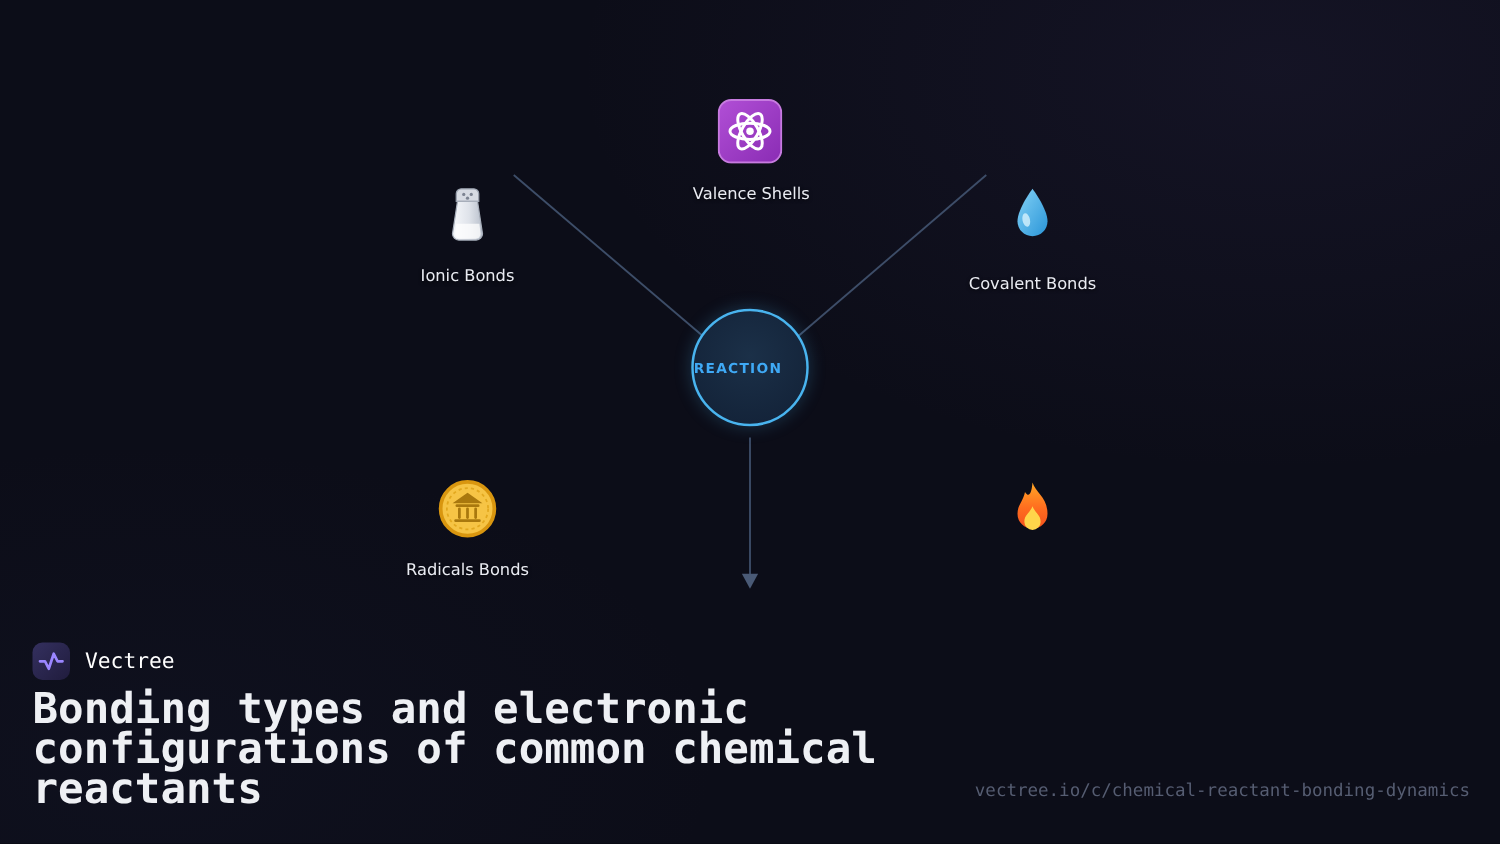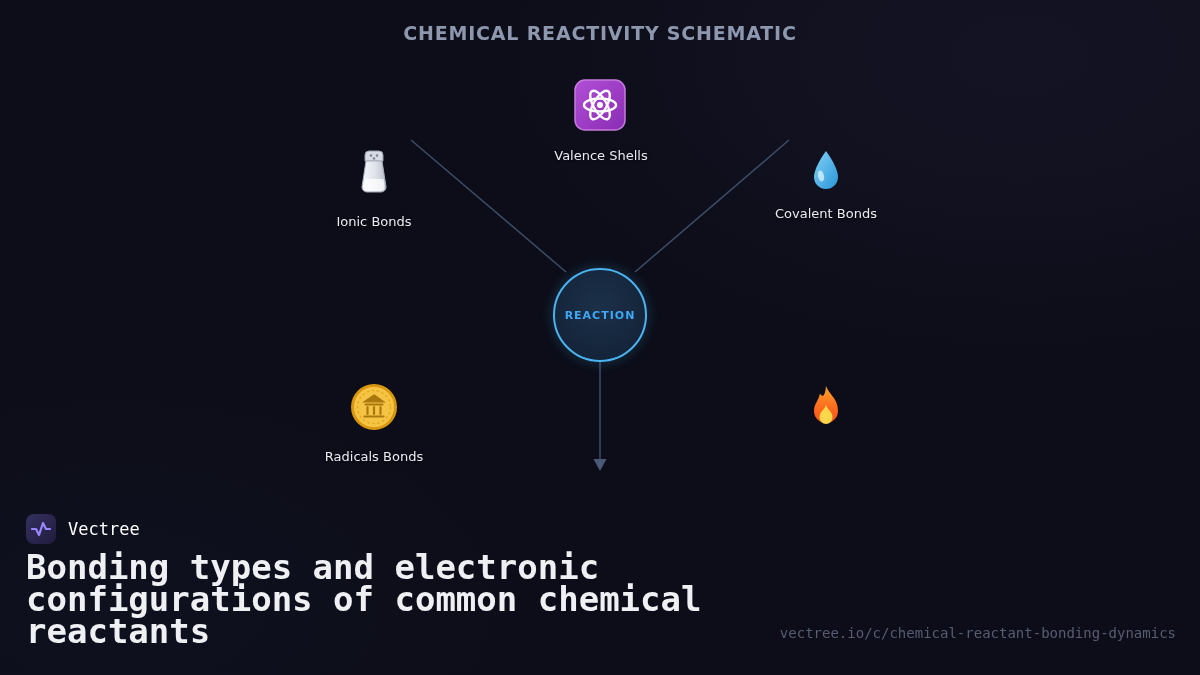--- a/index.html
+++ b/index.html
@@ -15,25 +15,25 @@
     position:absolute;top:22px;left:0;width:100%;text-align:center;
     font-size:19px;font-weight:bold;letter-spacing:0.8px;color:#8d97ad;
   }
   .connectors{position:absolute;left:0;top:0;width:1200px;height:675px;pointer-events:none;}
   .node-icon{position:absolute;}
   .node-label{
     position:absolute;width:220px;text-align:center;
     font-size:13px;color:#e9ebf2;text-shadow:0 1px 3px rgba(0,0,0,0.7);
   }
   .reaction-circle{
-    position:absolute;left:553px;top:268px;width:94px;height:94px;
+    position:absolute;left:553px;top:247px;width:94px;height:94px;
     border-radius:50%;border:2px solid #49b4ef;box-sizing:border-box;
     background:radial-gradient(circle at 50% 40%, #1b3048, #14243a 75%);
     box-shadow:0 0 14px rgba(73,180,239,0.25);
-    display:flex;align-items:center;justify-content:center;
+    display:flex;align-items:center;justify-content:flex-start;
   }
   .reaction-label{
     font-size:11px;font-weight:bold;letter-spacing:1px;color:#3fa9f5;
     font-family:"DejaVu Sans", sans-serif;
   }
   .brand-row{position:absolute;left:26px;top:514px;display:flex;align-items:center;}
   .brand-logo{
     width:30px;height:30px;border-radius:8px;
     background:linear-gradient(135deg,#34305f,#201c3d);
     display:flex;align-items:center;justify-content:center;
@@ -50,21 +50,20 @@
   .site-url{
     position:absolute;right:24px;top:625px;
     font-family:"DejaVu Sans Mono", monospace;font-size:14px;color:#565d72;
   }
 </style>
 </head>
 <body>
 
 <div class="stage">
 
-  <div class="page-title">CHEMICAL REACTIVITY SCHEMATIC</div>
 
   <svg class="connectors" width="1200" height="675" viewBox="0 0 1200 675">
     <g stroke="#3d4d68" stroke-width="1.5" fill="none">
       <line x1="411" y1="140" x2="566" y2="272"></line>
       <line x1="789" y1="140" x2="635" y2="272"></line>
       <line x1="600" y1="350" x2="600" y2="460"></line>
     </g>
     <polygon points="600,471 593.5,459 606.5,459" fill="#4a5a76"></polygon>
   </svg>
 
@@ -111,21 +110,21 @@
       <defs>
         <linearGradient id="dropFill" x1="0" y1="0" x2="1" y2="1">
           <stop offset="0" stop-color="#84d2f6"></stop>
             <stop offset="1" stop-color="#2a95d8"></stop>
         </linearGradient>
       </defs>
       <path d="M16 2 C16 2 4 18 4 28 a12 12 0 0 0 24 0 C28 18 16 2 16 2 z" fill="url(#dropFill)"></path>
       <ellipse cx="11" cy="27" rx="3" ry="5.5" fill="#d6f1fd" opacity="0.8" transform="rotate(-12 11 27)"></ellipse>
     </svg>
   </div>
-  <div class="node-label" style="left:716px;top:206px;text-align:center;">Covalent Bonds</div>
+  <div class="node-label" style="left:716px;top:220px;text-align:center;">Covalent Bonds</div>
 
   <div class="node-icon" style="left:350px;top:383px;">
     <svg width="48" height="48" viewBox="0 0 48 48">
       <circle cx="24" cy="24" r="21.5" fill="#f6c445" stroke="#d9960f" stroke-width="3"></circle>
       <circle cx="24" cy="24" r="16.5" fill="none" stroke="#e2a81f" stroke-width="1.4" stroke-dasharray="2.5 2.5"></circle>
       <g stroke="#a9780e" stroke-width="2.2" stroke-linecap="round">
         <path d="M24 12.5 l8.5 6 h-17 z" fill="#a9780e"></path>
         <path d="M15.5 21.5 h17"></path>
         <path d="M17.5 24 v7"></path>
         <path d="M24 24 v7"></path>

